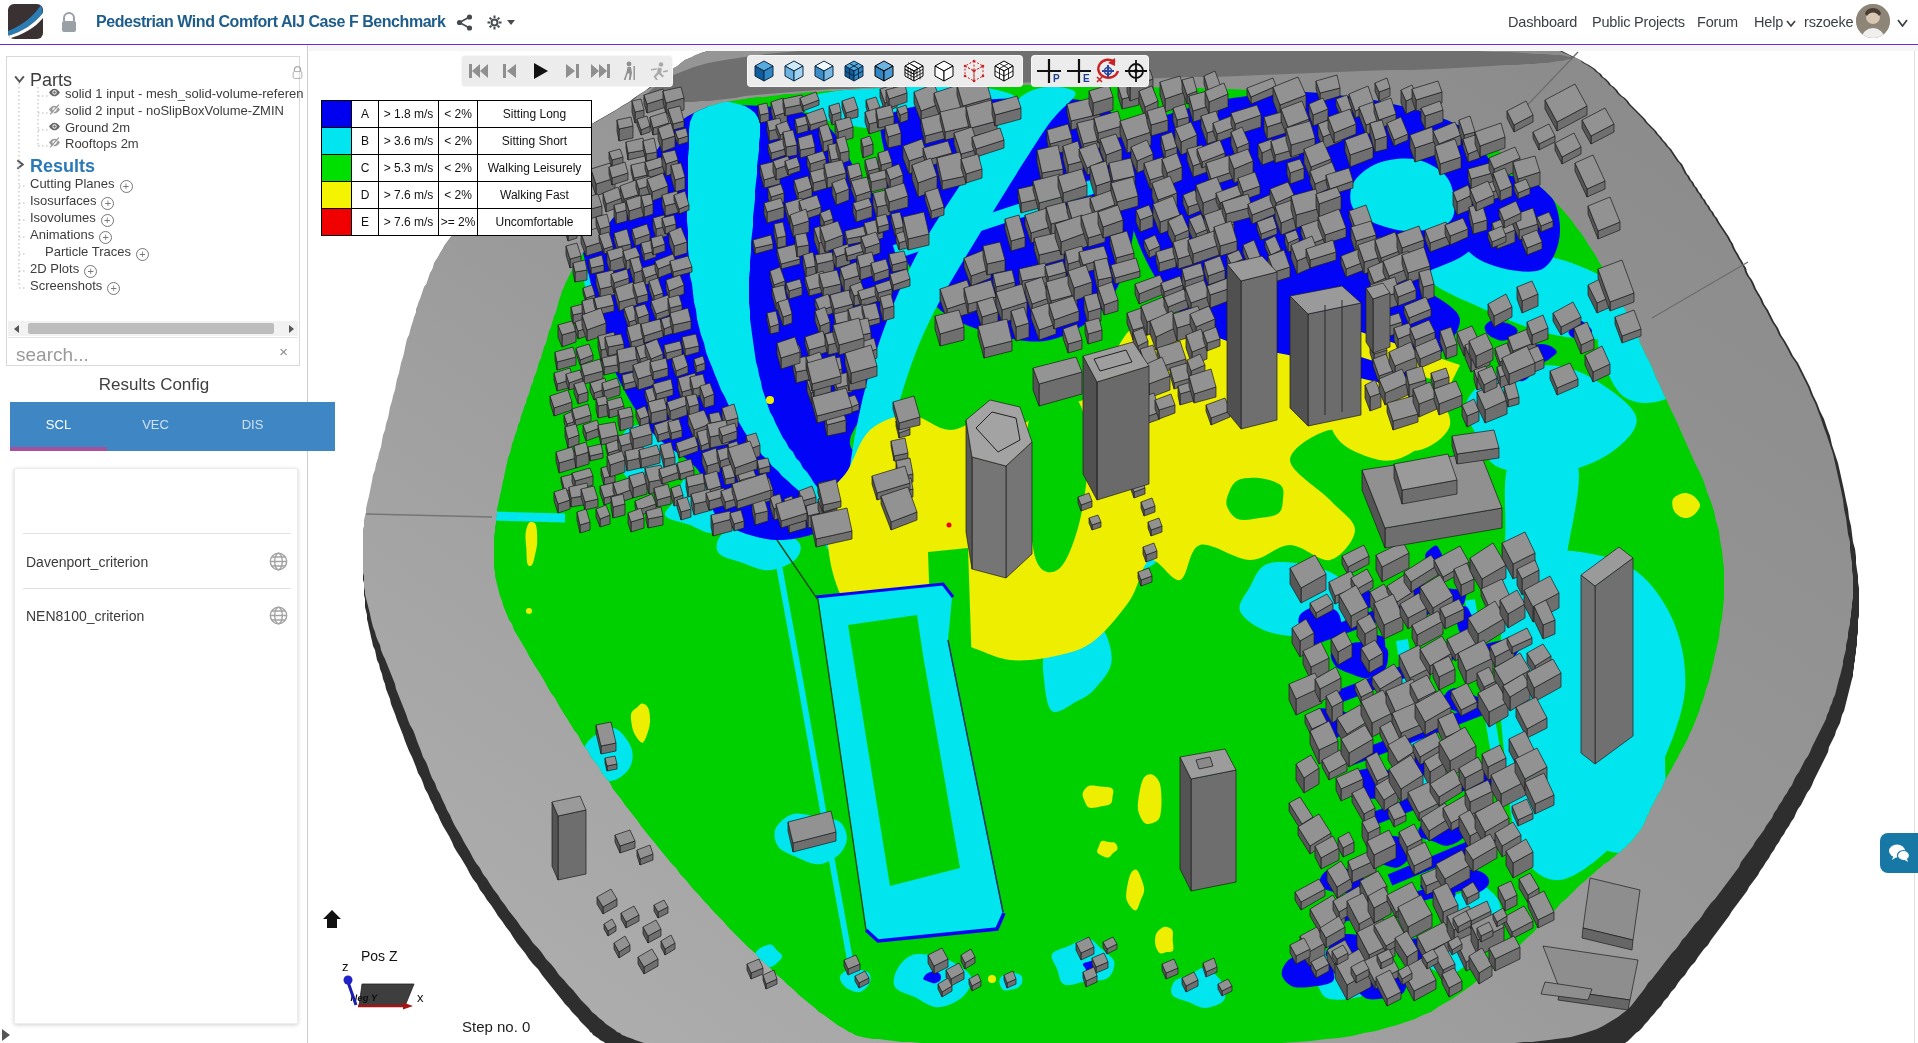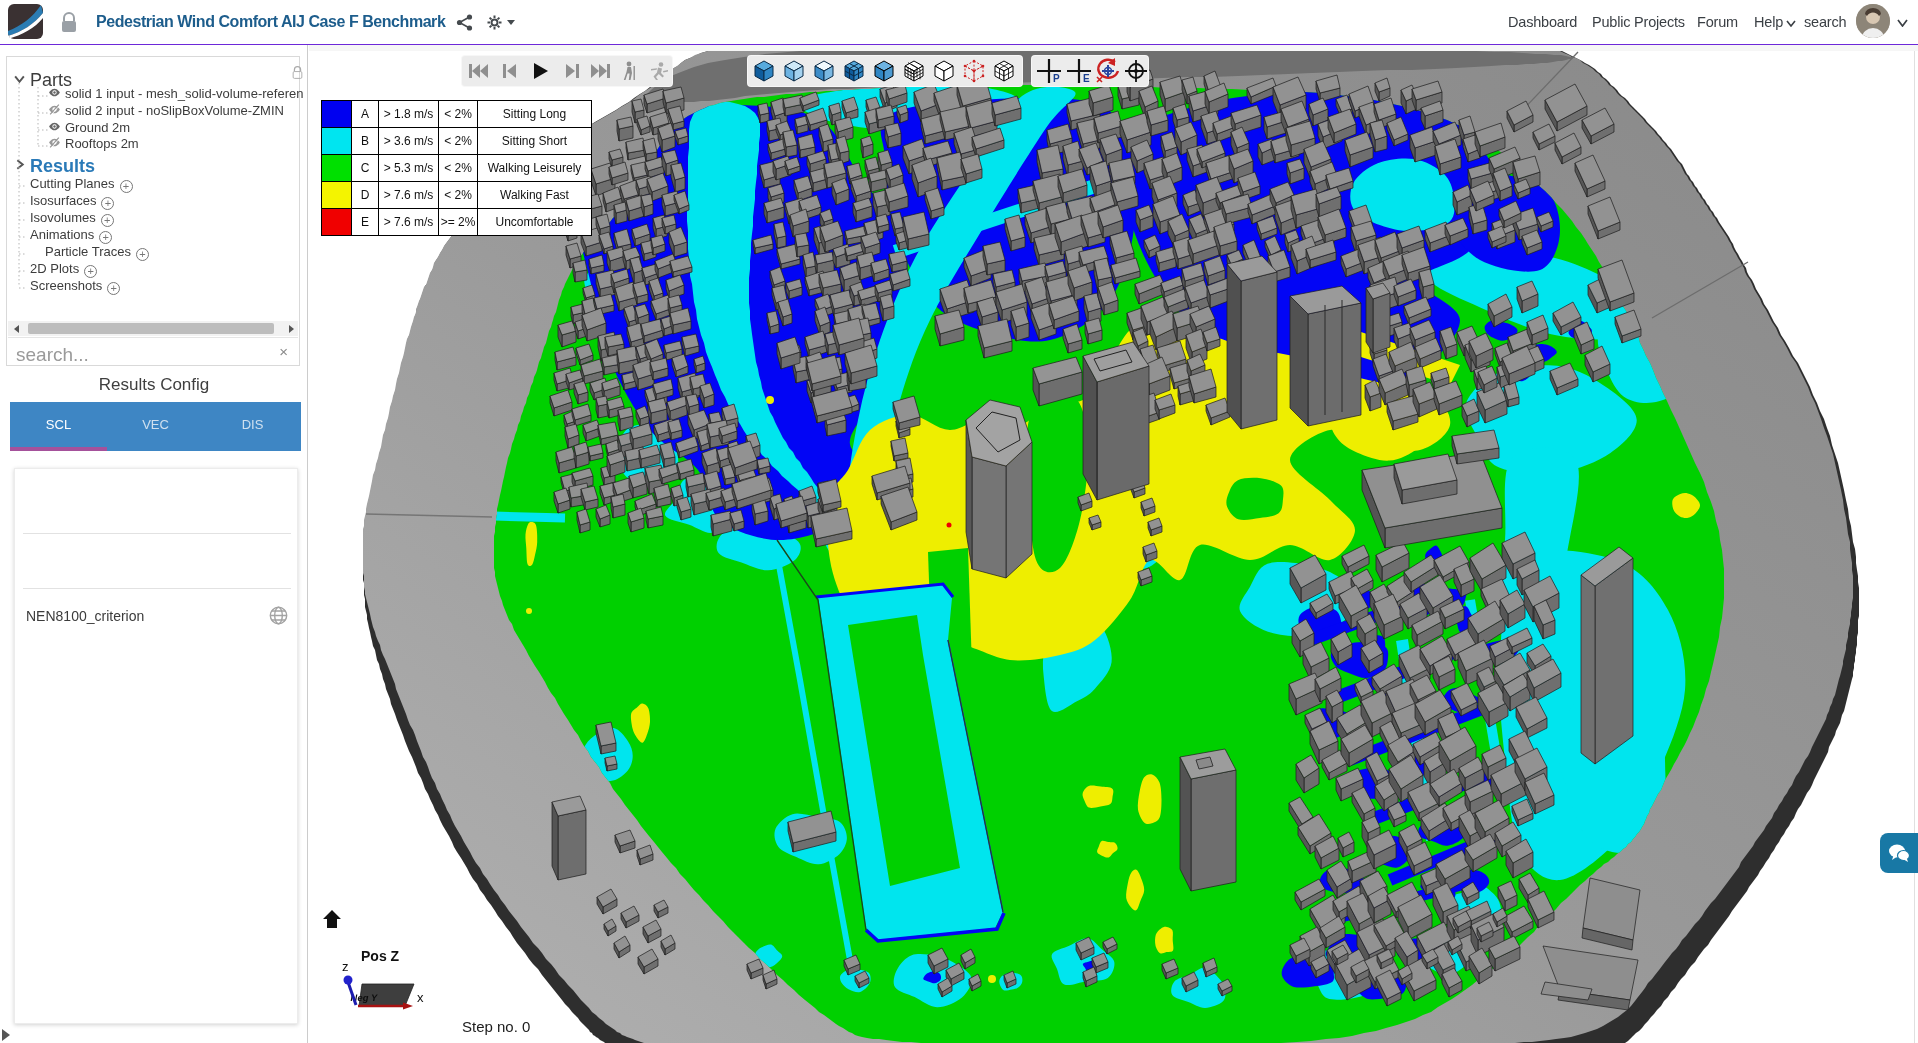--- a/index.html
+++ b/index.html
@@ -14,34 +14,34 @@
 #treepanel{position:absolute;left:6px;top:11px;width:294px;height:310px;background:#fff;border:1px solid #d9d9d9}
 .ti{position:absolute;font-size:13px;color:#3c3c3c;white-space:nowrap}
 .tico{position:absolute;width:13px;height:13px}
 .plus{display:inline-block;width:13px;height:13px;border:1px solid #777;border-radius:50%;color:#777;font-size:11px;line-height:11px;text-align:center;vertical-align:-2px;margin-left:5px}
 #hsb{position:absolute;left:1px;top:264px;width:290px;height:15px;background:#f2f2f2}
 #hsb .thumb{position:absolute;left:20px;top:2px;width:246px;height:11px;background:#bdbdbd;border-radius:2px}
 #searchrow{position:absolute;left:1px;top:280px;width:290px;height:28px;border-top:1px solid #e5e5e5}
 #searchrow span{position:absolute;left:8px;top:6px;color:#9a9a9a;font-size:19px}
 #searchrow b{position:absolute;right:10px;top:5px;color:#8b8b8b;font-weight:normal;font-size:15px}
 #rcfg{position:absolute;left:0;top:330px;width:308px;text-align:center;font-size:17px;color:#3f3f3f}
-#tabs{position:absolute;left:10px;top:357px;width:291px;height:49px;background:#3e86c4}
+#tabs{position:absolute;left:10px;top:357px;width:325px;height:49px;background:#3e86c4}
 #tabs div{position:absolute;top:15px;width:97px;text-align:center;font-size:13px}
 #tabs .underline{position:absolute;left:0;top:45px;width:97px;height:4px;background:#a5519b}
 #card{position:absolute;left:14px;top:423px;width:284px;height:556px;background:#fff;border:1px solid #ececec;box-shadow:0 1px 4px rgba(0,0,0,.18)}
 .crow{position:absolute;left:0;width:284px;height:55px}
 .crow span{position:absolute;left:11px;top:20px;font-size:14px;color:#3b3b3b}
 .crow svg{position:absolute;right:11px;top:18px}
 .cdiv{position:absolute;left:8px;width:268px;border-top:1px solid #e2e2e2}
 .tbpanel{position:absolute;background:#ececec;border-radius:3px;box-shadow:0 0 0 1px #f7f7f7;z-index:10}
 #legend{position:absolute;left:321px;top:100px;z-index:10;border-collapse:collapse;background:#fff;font-size:12px;color:#111}
 #legend td{border:1.5px solid #000;text-align:center;padding:0}
 #chatbtn{position:absolute;left:1880px;top:833px;width:38px;height:40px;background:#1878a5;border-radius:8px 0 0 8px;z-index:10}
 #stepno{position:absolute;left:462px;top:1018px;font-size:15px;color:#1c1c1c;z-index:10}
-#posz{position:absolute;left:361px;top:948px;font-size:14px;font-weight:bold;color:#111;z-index:10}
+#posz{position:absolute;left:361px;top:948px;font-size:14px;font-weight:normal;color:#111;z-index:10}
 #triad{position:absolute;left:320px;top:905px;z-index:10}
 #openleft{position:absolute;left:2px;top:1029px;z-index:25;width:0;height:0;border-top:6px solid transparent;border-bottom:6px solid transparent;border-left:8px solid #555}
 #vline{position:absolute;left:1914px;top:45px;width:1px;height:998px;background:#e0e0e0;z-index:5}
 </style>
 </head>
 <body>
 <svg id="scene" width="1918" height="1043" viewBox="0 0 1918 1043">
 <defs>
 <linearGradient id="gsurf" x1="0" y1="1" x2="1" y2="0">
 <stop offset="0" stop-color="#b2b2b2"></stop>
@@ -2464,21 +2464,21 @@
         <path d="M21,6 l4,5 4,-5 z"></path>
       </g>
     </svg>
   <div class="navlink" style="left:1508px">Dashboard</div>
   <div class="navlink" style="left:1592px">Public Projects</div>
   <div class="navlink" style="left:1697px">Forum</div>
   <div class="navlink" style="left:1754px">Help</div>
   <svg style="position:absolute;left:1786px;top:20px" width="10" height="7" viewBox="0 0 10 7">
       <path d="M1,1 L5,6 L9,1" fill="none" stroke="#3a3f44" stroke-width="1.6"></path>
     </svg>
-  <div class="navlink" style="left:1804px">search</div>
+  <div class="navlink" style="left:1804px">rszoeke</div>
   <div id="avatar"><svg width="34" height="34" viewBox="0 0 34 34">
         <rect width="34" height="34" fill="#8d8578"></rect>
         <circle cx="17" cy="13" r="7" fill="#d8c7b2"></circle>
         <path d="M17,4 a8,6 0 0 1 8,6 l-2,2 a7,7 0 0 0 -12,0 l-2,-2 a8,6 0 0 1 8,-6 z" fill="#4a3d33"></path>
         <path d="M6,34 a11,10 0 0 1 22,0 z" fill="#efefef"></path>
       </svg></div>
   <svg style="position:absolute;left:1897px;top:19px" width="11" height="8" viewBox="0 0 11 8">
       <path d="M1,1 L5.5,7 L10,1" fill="none" stroke="#3a3f44" stroke-width="1.7"></path>
     </svg>
 </div>
@@ -2550,20 +2550,30 @@
   </div>
   <div id="rcfg">Results Config</div>
   <div id="tabs">
     <div style="left:0;color:#fff">SCL</div>
     <div style="left:97px;color:#cfe0ef">VEC</div>
     <div style="left:194px;color:#cfe0ef">DIS</div>
     <div class="underline"></div>
   </div>
   <div id="card">
     <div class="cdiv" style="top:64px"></div>
+    <div class="crow" style="top:65px">
+        <span>Davenport_criterion</span>
+        <svg width="19" height="19" viewBox="0 0 19 19">
+          <g fill="none" stroke="#a3a3a3" stroke-width="1.4">
+            <circle cx="9.5" cy="9.5" r="8.2"></circle>
+            <ellipse cx="9.5" cy="9.5" rx="3.8" ry="8.2"></ellipse>
+            <path d="M1.3,9.5 H17.7 M2.4,5 H16.6 M2.4,14 H16.6"></path>
+          </g>
+        </svg>
+      </div>
     <div class="cdiv" style="top:119px"></div>
     <div class="crow" style="top:119px">
         <span>NEN8100_criterion</span>
         <svg width="19" height="19" viewBox="0 0 19 19">
           <g fill="none" stroke="#a3a3a3" stroke-width="1.4">
             <circle cx="9.5" cy="9.5" r="8.2"></circle>
             <ellipse cx="9.5" cy="9.5" rx="3.8" ry="8.2"></ellipse>
             <path d="M1.3,9.5 H17.7 M2.4,5 H16.6 M2.4,14 H16.6"></path>
           </g>
         </svg>

